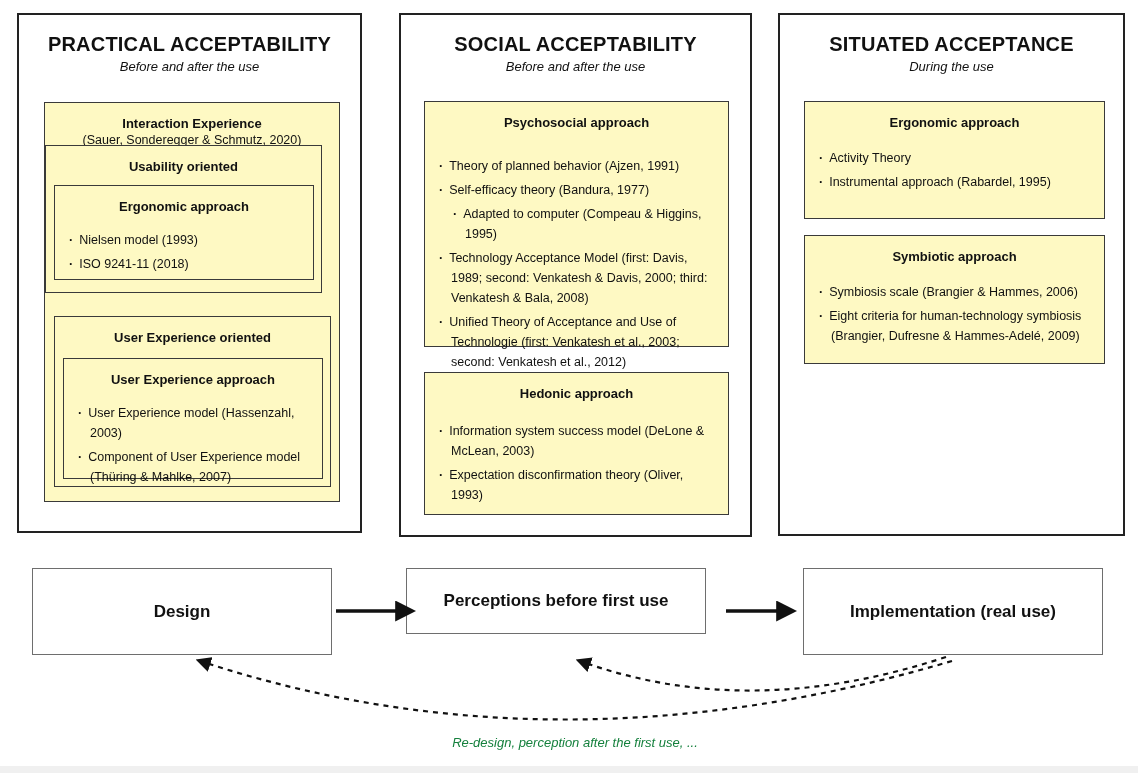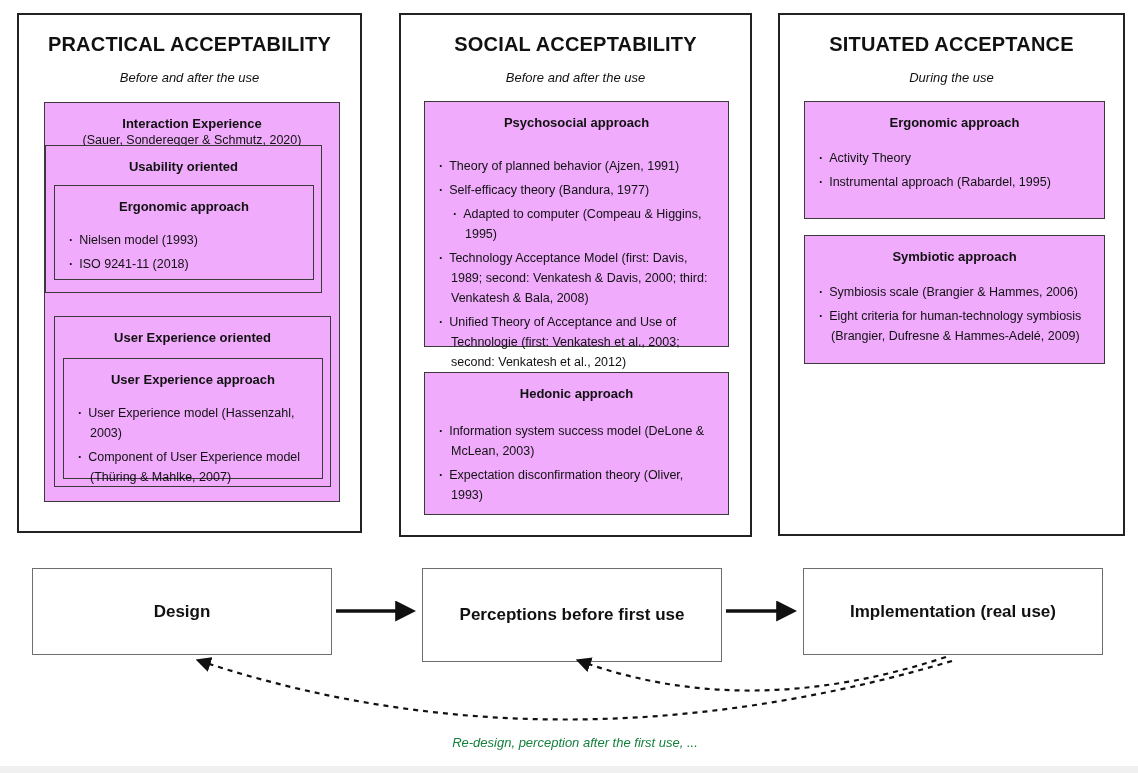--- a/index.html
+++ b/index.html
@@ -3,22 +3,22 @@
 <meta charset="utf-8">
 <style>
   html,body{margin:0;padding:0;background:#ffffff;}
   .canvas{
     position:relative;width:1138px;height:773px;background:#ffffff;overflow:hidden;
     font-family:"Liberation Sans","DejaVu Sans",sans-serif;color:#111;
   }
   
   .col{position:absolute;border:2px solid #222;background:#fff;box-sizing:border-box;}
   .col-title{font-size:20px;font-weight:bold;text-align:center;margin:18px 6px 0;letter-spacing:.2px;}
-  .col-sub{font-size:13px;font-style:italic;text-align:center;margin-top:14px;}
-  .box{position:absolute;border:1px solid #3a3a3a;background:#f0abfc;box-sizing:border-box;}
+  .col-sub{font-size:13px;font-style:italic;text-align:center;margin-top:3px;}
+  .box{position:absolute;border:1px solid #3a3a3a;background:#fef9c3;box-sizing:border-box;}
   .bhead{font-size:13px;font-weight:bold;text-align:center;padding-top:13px;}
   .bsrc{font-size:12.5px;text-align:center;margin-top:2px;}
   ul.blist{list-style:none;margin:16px 0 0;padding:0 12px 0 14px;}
   ul.blist li{
     font-size:12.5px;line-height:20px;margin-bottom:4px;
     padding-left:12px;text-indent:-12px;
   }
   ul.blist li::before{content:"·";font-weight:bold;margin-right:6px;}
   ul.blist li.sub{margin-left:14px;}
   
@@ -112,21 +112,21 @@
       <ul class="blist" style="margin-top:18px">
         <li>Symbiosis scale (Brangier &amp; Hammes, 2006)</li>
         <li>Eight criteria for human-technology symbiosis (Brangier, Dufresne &amp; Hammes-Adelé, 2009)</li>
       </ul>
     </div>
   </section>
 
   <div class="flow-box" style="left:32px;top:568px;width:300px;height:87px">
     <div class="flow-label">Design</div>
   </div>
-  <div class="flow-box" style="left:422px;top:568px;width:300px;height:94px">
+  <div class="flow-box" style="left:406px;top:568px;width:300px;height:66px">
     <div class="flow-label">Perceptions before first use</div>
   </div>
   <div class="flow-box" style="left:803px;top:568px;width:300px;height:87px">
     <div class="flow-label">Implementation (real use)</div>
   </div>
 
   <svg class="overlay" width="1138" height="773" viewBox="0 0 1138 773">
     <defs>
       <marker id="ah-solid" viewBox="0 0 10 10" refX="8" refY="5" markerWidth="6" markerHeight="6" orient="auto-start-reverse">
         <path d="M0,0 L10,5 L0,10 z" fill="#111"></path>

